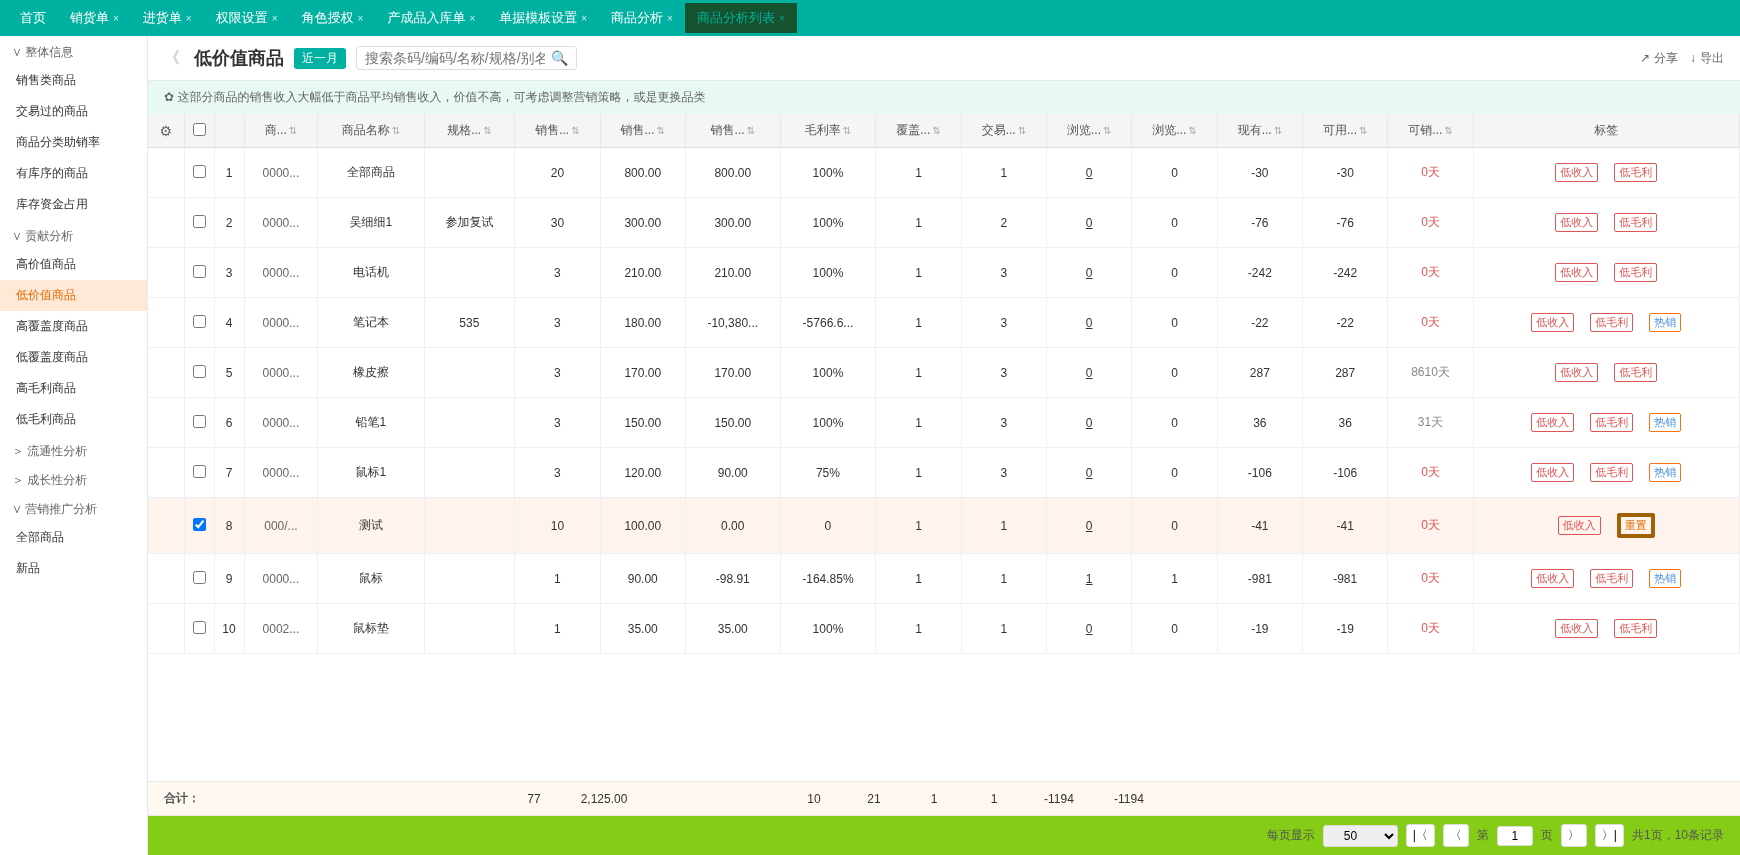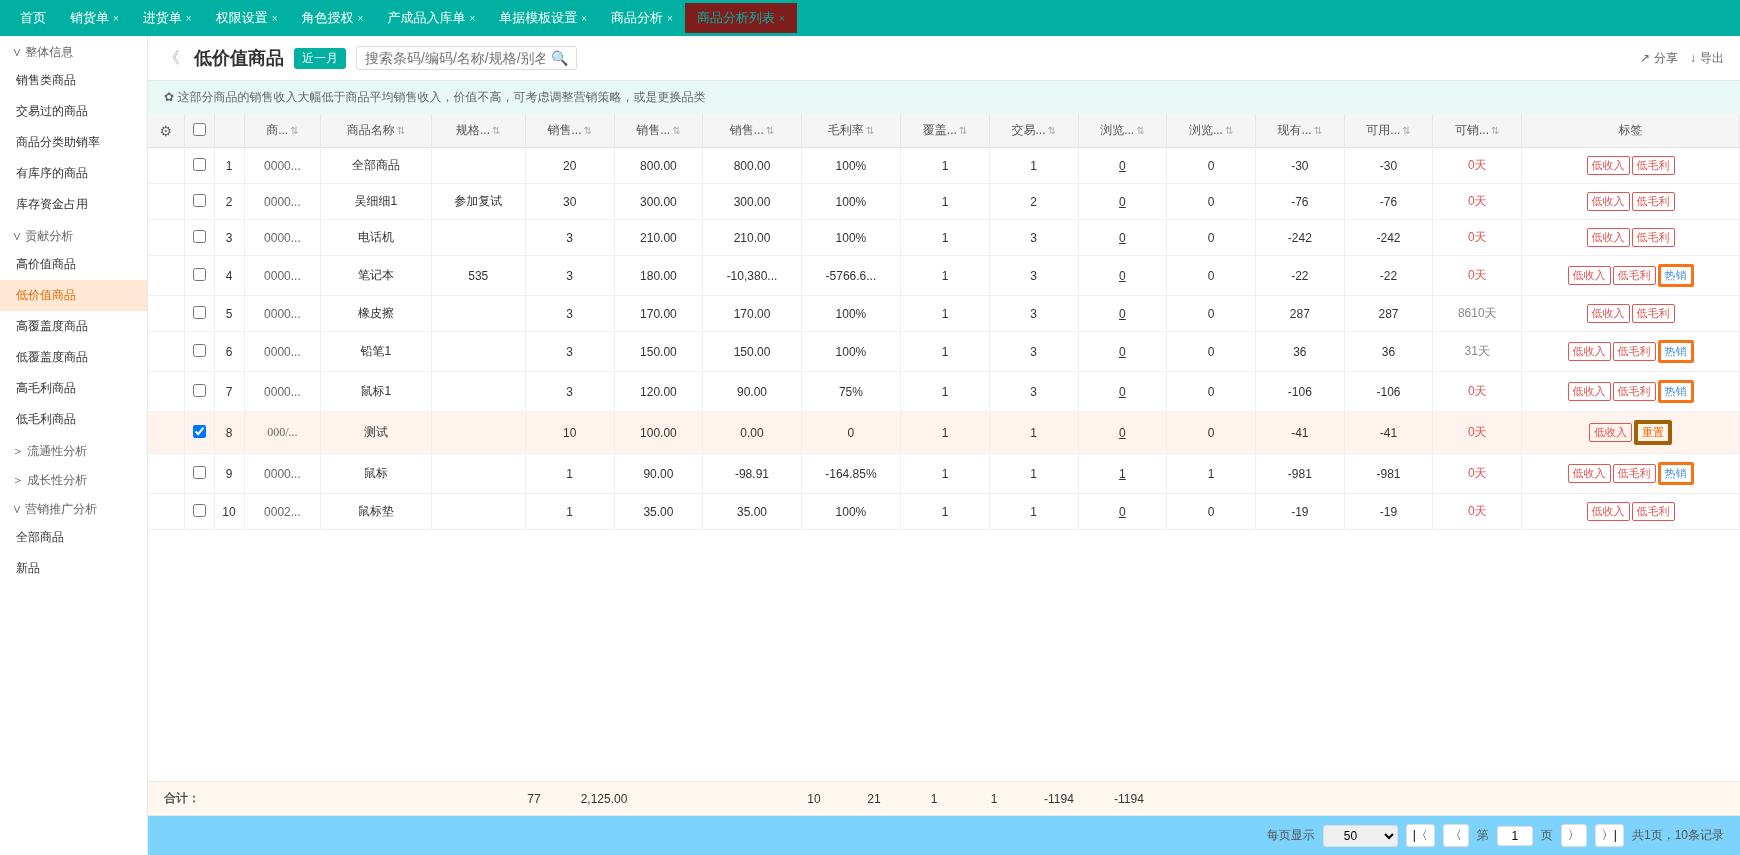--- a/index.html
+++ b/index.html
@@ -16,21 +16,21 @@
     .top-nav .nav-item {
       color: #fff;
       padding: 0 12px;
       height: 30px;
       display: flex;
       align-items: center;
       cursor: pointer;
       font-size: 13px;
       white-space: nowrap;
     }
-    .top-nav .nav-item.active { background: #7f1d1d; color: #00b0a0; }
+    .top-nav .nav-item.active { background: #14532d; color: #00b0a0; }
     .top-nav .nav-item .close-icon { margin-left: 4px; font-size: 10px; opacity: 0.8; }
 
     
     .main-layout {
       display: flex;
       height: calc(855px - 36px);
     }
 
     
     .sidebar {
@@ -168,45 +168,45 @@
       padding: 7px 6px;
       text-align: center;
       border-right: 1px solid #f0f0f0;
       white-space: nowrap;
     }
     .tag {
       display: inline-block;
       padding: 1px 4px;
       border-radius: 2px;
       font-size: 11px;
-      margin: 1px;
+      margin: 8px;
     }
     .tag-red { color: #e05555; border: 1px solid #e05555; }
     .tag-orange { color: #e06c00; border: 4px solid #a16207; }
-    .tag-blue { color: #4a90d9; border: 3px solid #f97316; }
+    .tag-blue { color: #4a90d9; border: 1px solid #f97316; }
 
     
     .total-bar {
       background: #fff8f0;
       border-top: 1px solid #e8e8e8;
       display: flex;
       align-items: center;
       padding: 8px 16px;
       font-size: 12px;
       gap: 0;
     }
     .total-bar .label {
       min-width: 80px;
       color: #555;
       font-weight: bold;
     }
 
     
     .pagination-bar {
-      background: #7dd3fc;
+      background: #84cc16;
       border-top: 1px solid #e8e8e8;
       padding: 8px 16px;
       display: flex;
       align-items: center;
       justify-content: flex-end;
       gap: 8px;
       font-size: 12px;
       color: #555;
     }
     .page-size-select {
@@ -575,21 +575,21 @@
     <td>
       <span class="tag tag-red">低收入</span><span class="tag tag-red">低毛利</span><span class="tag tag-blue">热销</span>
     </td>
   </tr>
             <tr class="highlighted">
     <td></td>
     <td class="checkbox-cell">
       <input type="checkbox" checked="" style="">
     </td>
     <td style="text-align:center;">8</td>
-    <td style="color:#666;font-family:Liberation Serif, serif;">000/...</td>
+    <td style="color:#666;">000/...</td>
     <td>测试</td>
     <td></td>
     <td>10</td>
     <td>100.00</td>
     <td>0.00</td>
     <td>0</td>
     <td>1</td>
     <td>1</td>
     <td>
       <span style="text-decoration:underline;cursor:pointer;">0</span>

